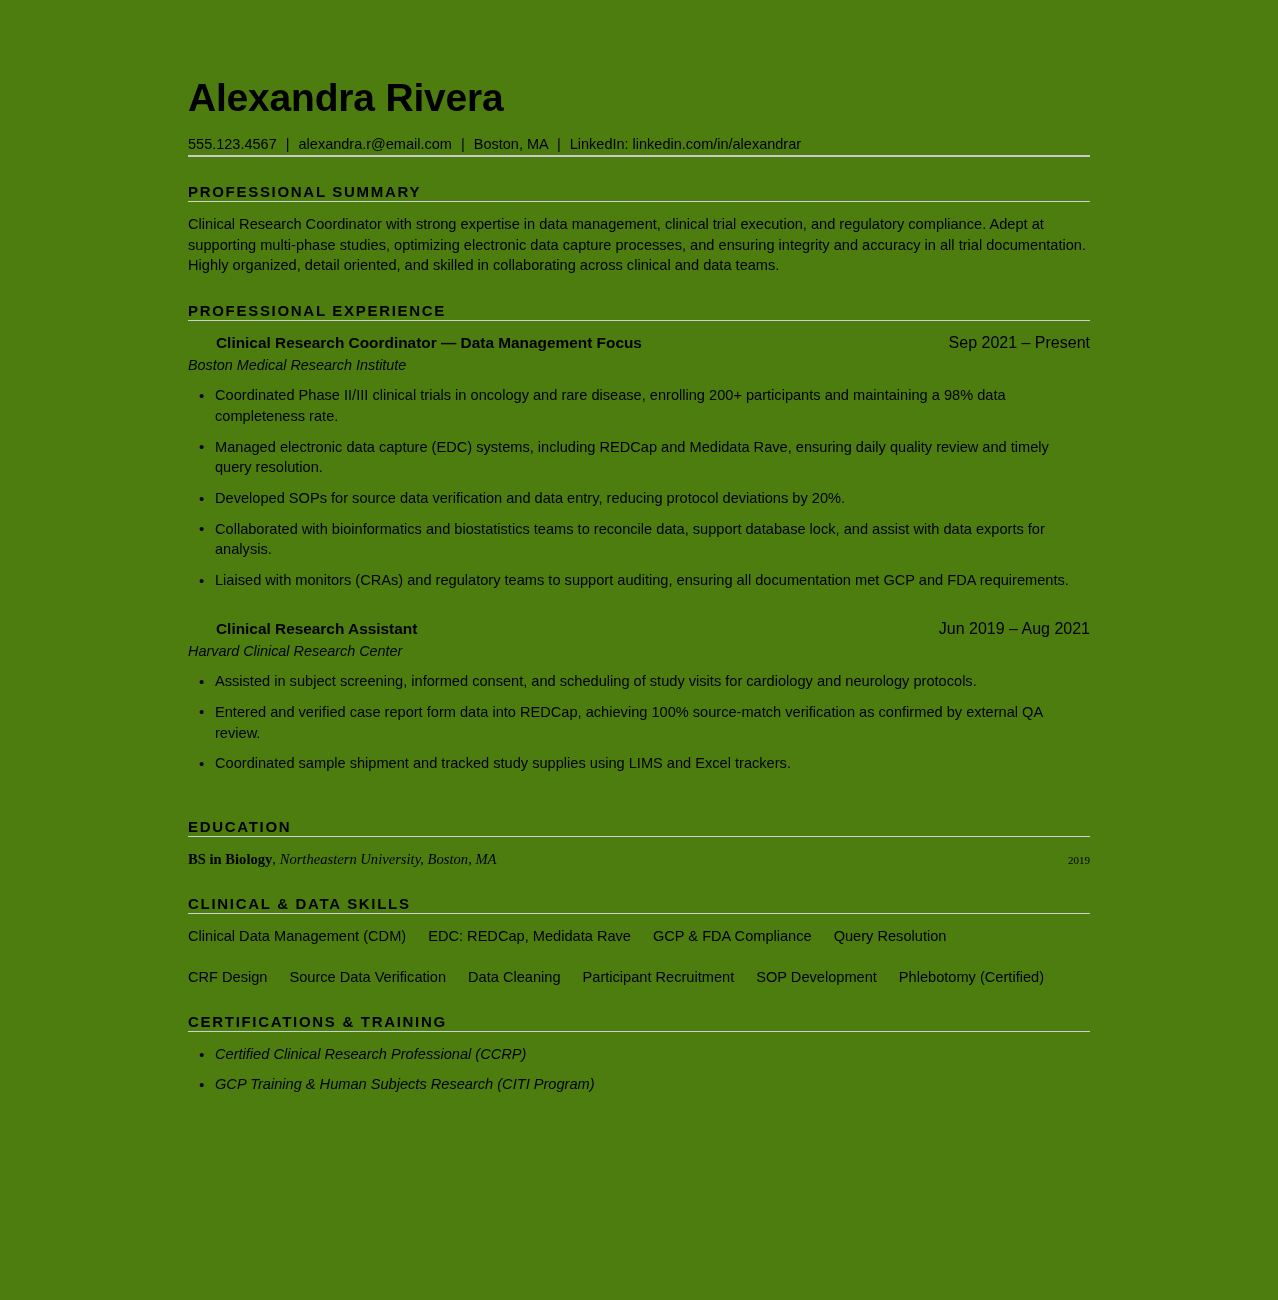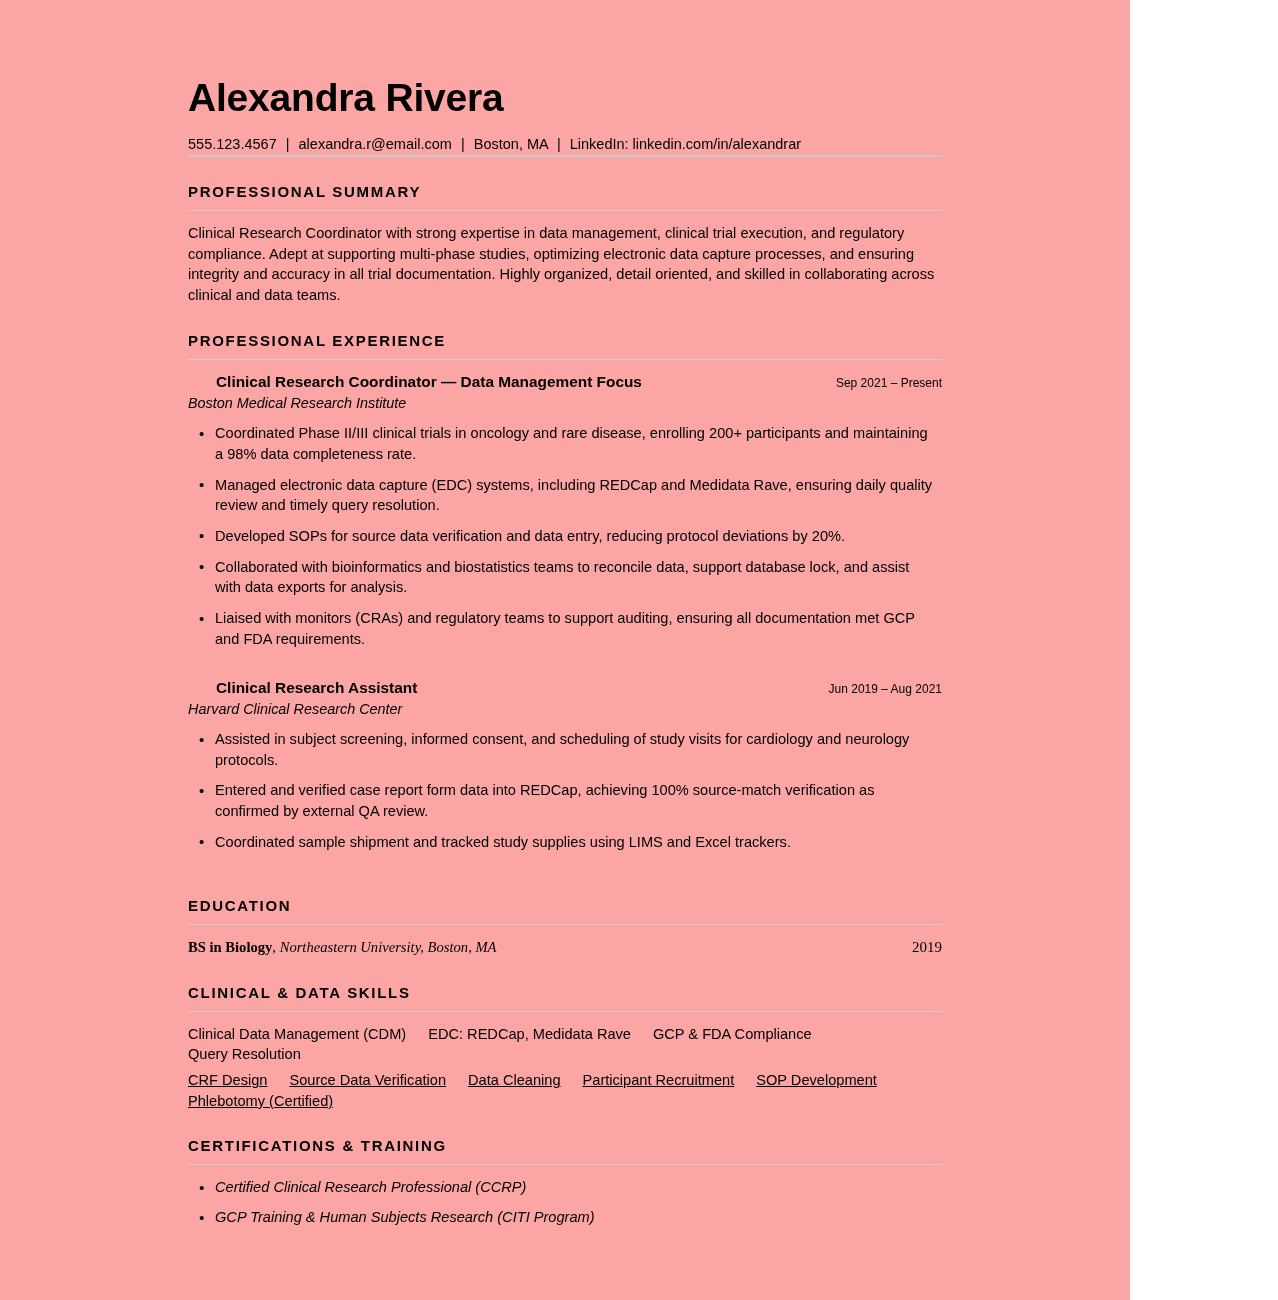--- a/index.html
+++ b/index.html
@@ -9,24 +9,24 @@
     background: #ffffff;
   }
   body {
     width: 1278px;
     min-height: 1300px;
     font-family: "Liberation Sans", sans-serif;
     color: #000000;
     -webkit-font-smoothing: antialiased;
   }
   .page {
-    width: 1130px;
+    width: 1278px;
     min-height: 1300px;
     padding: 78px 188px 40px 188px;
-    background: #fca5a5;
+    background: #4d7c0f;
   }
 
   
   .name {
     font-size: 39px;
     font-weight: bold;
     letter-spacing: -0.2px;
     line-height: 1.05;
     margin: 0 0 16px 0;
   }
@@ -44,21 +44,20 @@
   }
 
   
   .section { margin-top: 26px; }
   .section-title {
     font-size: 15px;
     font-weight: bold;
     letter-spacing: 1.7px;
     text-transform: uppercase;
     line-height: 1.2;
-    padding-bottom: 9px;
     border-bottom: 1px solid #cfcfcf;
     margin: 0;
   }
   .section-body { padding-top: 12px; }
 
   
   .summary {
     font-size: 14.6px;
     line-height: 1.42;
     margin: 0;
@@ -73,21 +72,21 @@
     justify-content: space-between;
     gap: 18px;
     margin-left: 28px;
   }
   .job-title {
     font-size: 15.4px;
     font-weight: bold;
     line-height: 1.3;
   }
   .job-dates {
-    font-size: 12px;
+    font-size: 16px;
     line-height: 1.3;
     white-space: nowrap;
     text-align: right;
   }
   .job-org {
     font-size: 14.4px;
     font-style: italic;
     line-height: 1.35;
     margin-top: 2px;
   }
@@ -119,34 +118,34 @@
     gap: 18px;
     font-family: Liberation Serif, serif;
   }
   .edu-text {
     font-size: 14.6px;
     line-height: 1.4;
   }
   .edu-degree { font-weight: bold; }
   .edu-school { font-style: italic; }
   .edu-year {
-    font-size: 15px;
+    font-size: 11px;
     line-height: 1.4;
     white-space: nowrap;
     text-align: left;
   }
 
   
   .skills-row {
     display: flex;
     flex-wrap: wrap;
     column-gap: 22px;
     row-gap: 0;
   }
-  .skills-row + .skills-row { margin-top: 6px; text-decoration: underline; }
+  .skills-row + .skills-row { margin-top: 20px; }
   .skill {
     font-size: 14.6px;
     line-height: 1.4;
     white-space: nowrap;
   }
 
   
   ul.cert-list {
     margin: 0;
     padding-left: 27px;

